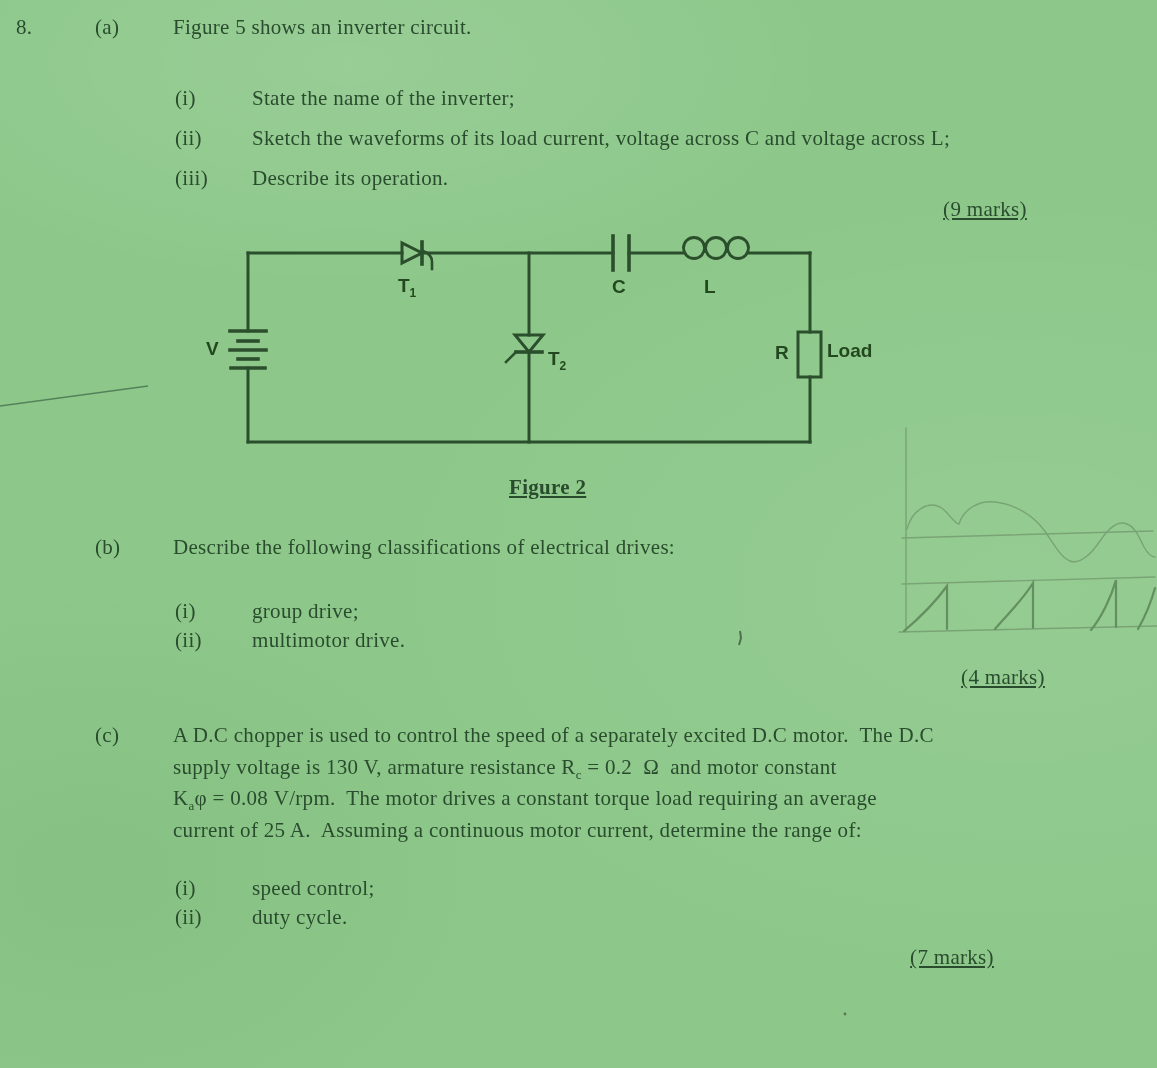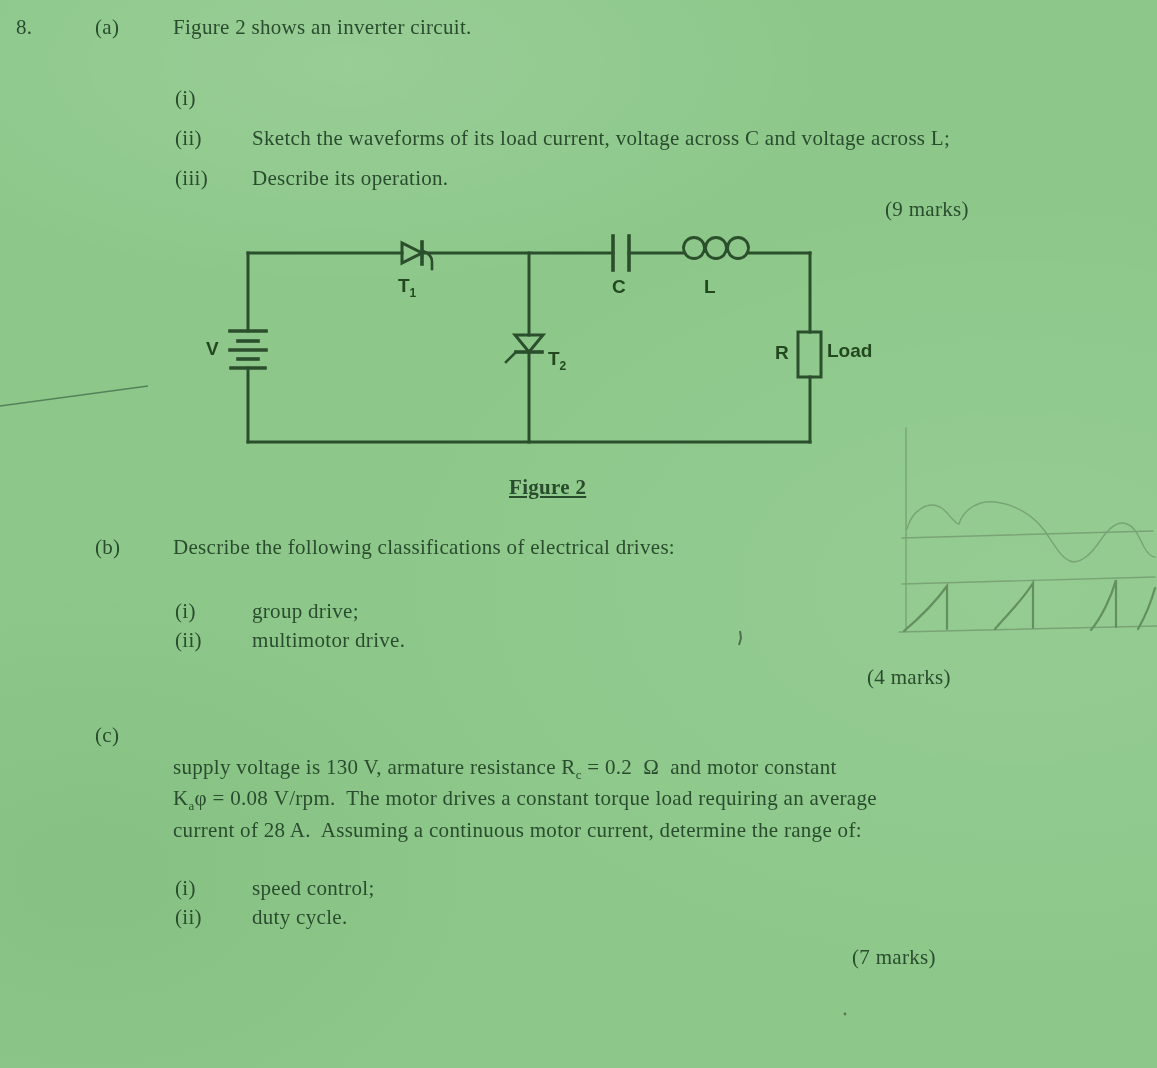--- a/index.html
+++ b/index.html
@@ -16,21 +16,21 @@
   }
   .t{
     position:absolute;
     font-size:21px;
     line-height:23px;
     white-space:pre;
     letter-spacing:0.3px;
     color:#2a4c2e;
   }
   .bold{font-weight:bold;text-decoration:underline;}
-  .marks{position:absolute;width:200px;text-align:left;font-size:21px;white-space:pre;letter-spacing:0.3px;}
+  .marks{position:absolute;width:200px;text-align:center;font-size:21px;white-space:pre;letter-spacing:0.3px;text-decoration:underline;}
   .clabel{
     position:absolute;
     font-family:"Liberation Sans", sans-serif;
     font-weight:bold;
     font-size:19px;
     color:#23481f;
     white-space:pre;
   }
   .clabel .sub{font-size:12px;vertical-align:-5px;}
   sub.insub{font-size:13px;}
@@ -109,23 +109,24 @@
       </g>
     </g>
 
     <path d="M0,406 L148,386" stroke="#55815a" stroke-width="1.3" fill="none"></path>
     <path d="M740,631 L741,638 L739,645" stroke="#4f7050" stroke-width="2" fill="none"></path>
     <circle cx="845" cy="1014" r="1.4" fill="#577550"></circle>
   </svg>
 
   <div class="t" style="left:16px;top:16px">8.</div>
   <div class="t" style="left:95px;top:16px">(a)</div>
-  <div class="t" style="left:173px;top:16px">Figure 2 shows an inverter circuit.</div>
+  <div class="t" style="left:173px;top:16px">Figure 5 shows an inverter circuit.</div>
 
   <div class="t" style="left:175px;top:87px">(i)</div>
+  <div class="t" style="left:252px;top:87px">State the name of the inverter;</div>
   <div class="t" style="left:175px;top:127px">(ii)</div>
   <div class="t" style="left:252px;top:127px">Sketch the waveforms of its load current, voltage across C and voltage across L;</div>
   <div class="t" style="left:175px;top:167px">(iii)</div>
   <div class="t" style="left:252px;top:167px">Describe its operation.</div>
 
   <div class="marks" style="left:885px;top:197px">(9 marks)</div>
 
   <div class="clabel" style="left:206px;top:338px">V</div>
   <div class="clabel" style="left:398px;top:275px"><span>T</span><span class="sub">1</span></div>
   <div class="clabel" style="left:548px;top:348px"><span>T</span><span class="sub">2</span></div>
@@ -135,26 +136,27 @@
   <div class="clabel" style="left:827px;top:340px">Load</div>
 
   <div class="t bold" style="left:509px;top:476px">Figure 2</div>
 
   <div class="t" style="left:95px;top:536px">(b)</div>
   <div class="t" style="left:173px;top:536px">Describe the following classifications of electrical drives:</div>
   <div class="t" style="left:175px;top:600px">(i)</div>
   <div class="t" style="left:252px;top:600px">group drive;</div>
   <div class="t" style="left:175px;top:629px">(ii)</div>
   <div class="t" style="left:252px;top:629px">multimotor drive.</div>
-  <div class="marks" style="left:867px;top:665px">(4 marks)</div>
+  <div class="marks" style="left:903px;top:665px">(4 marks)</div>
 
   <div class="t" style="left:95px;top:724px">(c)</div>
+  <div class="t" style="left:173px;top:724px">A D.C chopper is used to control the speed of a separately excited D.C motor.  The D.C</div>
   <div class="t" style="left:173px;top:756px"><span>supply voltage is 130 V, armature resistance R</span><sub class="insub">c</sub><span> = 0.2  Ω  and motor constant</span></div>
   <div class="t" style="left:173px;top:787px"><span>K</span><sub class="insub">a</sub><span>φ = 0.08 V/rpm.  The motor drives a constant torque load requiring an average</span></div>
-  <div class="t" style="left:173px;top:819px">current of 28 A.  Assuming a continuous motor current, determine the range of:</div>
+  <div class="t" style="left:173px;top:819px">current of 25 A.  Assuming a continuous motor current, determine the range of:</div>
 
   <div class="t" style="left:175px;top:877px">(i)</div>
   <div class="t" style="left:252px;top:877px">speed control;</div>
   <div class="t" style="left:175px;top:906px">(ii)</div>
   <div class="t" style="left:252px;top:906px">duty cycle.</div>
   <div class="marks" style="left:852px;top:945px">(7 marks)</div>
 
 </div>
 
 </body></html>

